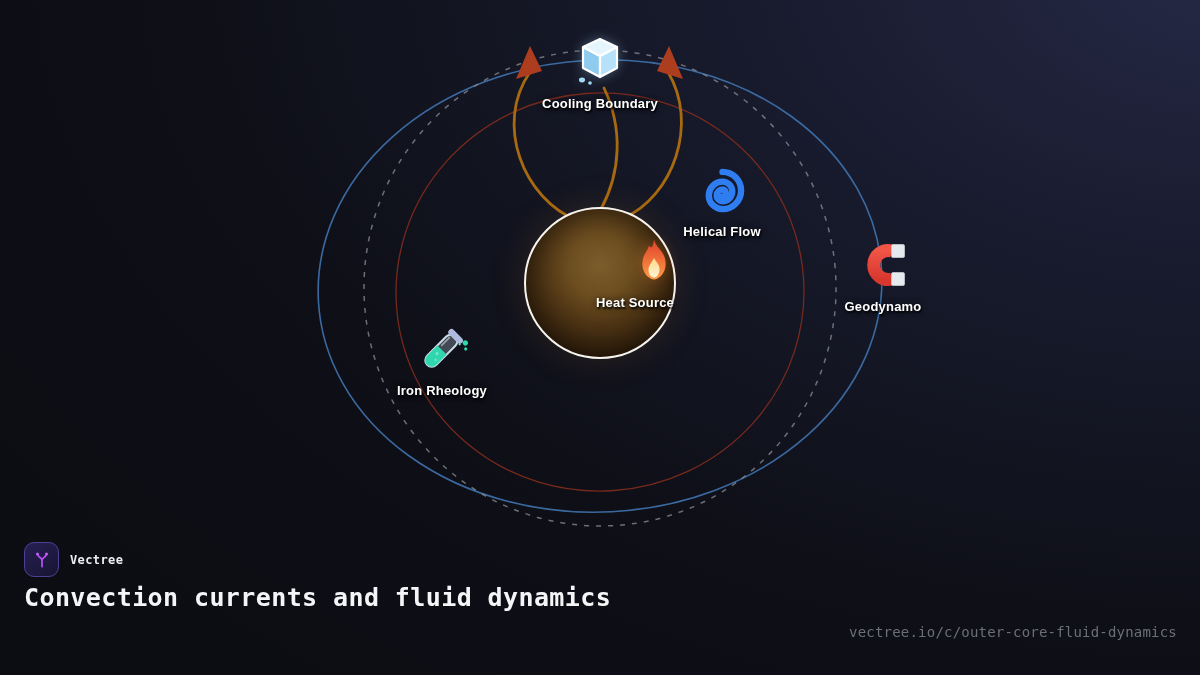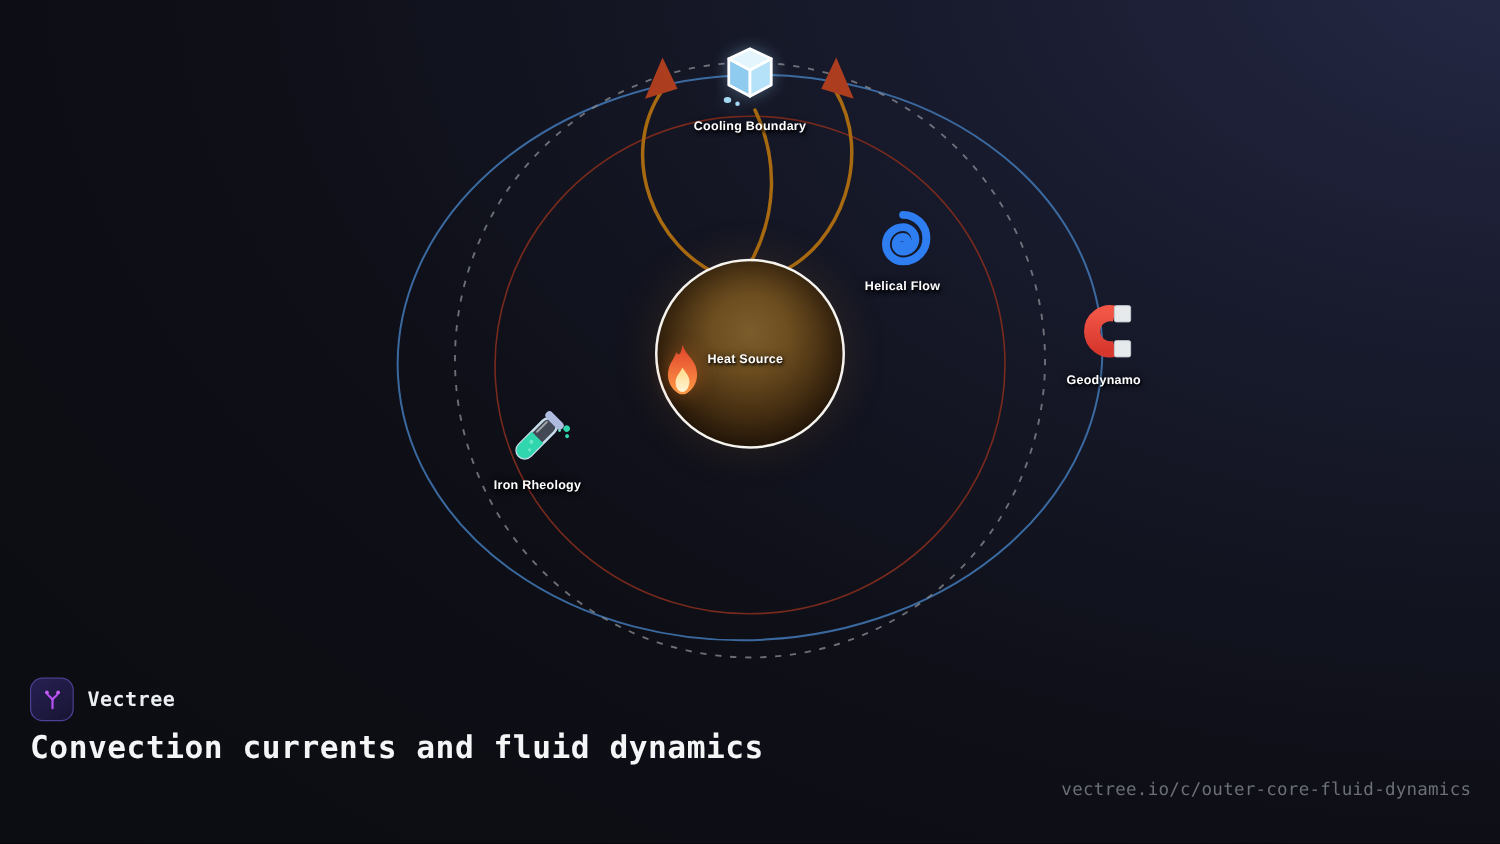--- a/index.html
+++ b/index.html
@@ -6,42 +6,42 @@
   .canvas{
     position:relative;width:1200px;height:675px;overflow:hidden;
     background:
       radial-gradient(150% 170% at 103% -6%, #252946 0%, #181b2d 28%, #0e0f17 58%, #0d0e14 78%, #0b0c10 100%);
     font-family:"Liberation Sans", sans-serif;
   }
   svg{display:block}
   .orbits{position:absolute;left:0;top:0;}
   .node{position:absolute;display:flex;flex-direction:column;align-items:center;}
   .node-label{
-    color:#ffffff;font-weight:bold;font-size:10px;letter-spacing:.2px;
+    color:#ffffff;font-weight:bold;font-size:13px;letter-spacing:.2px;
     text-shadow:1px 2px 2px rgba(0,0,0,.9), 0 0 6px rgba(0,0,0,.7);
     white-space:nowrap;
   }
   .heat-core{
     position:absolute;left:524px;top:207px;width:152px;height:152px;box-sizing:border-box;
     border-radius:50%;border:2px solid #f6f4ef;
     background:radial-gradient(circle at 50% 38%, #7b5c2b 0%, #6d4e20 26%, #4c3314 52%, #2d1c0b 78%, #1d1207 100%);
     box-shadow:0 0 34px rgba(150,95,30,.22), inset 0 0 30px rgba(0,0,0,.45);
-    display:flex;flex-direction:row;align-items:center;
+    display:flex;flex-direction:column;align-items:flex-end;
   }
   .heat-core .flame{margin-top:29px;filter:drop-shadow(0 0 8px rgba(255,120,40,.35));}
   .heat-core .node-label{margin-top:9px;}
   .icon-glow-cool{filter:drop-shadow(0 0 6px rgba(160,220,255,.35));}
   .brand-row{position:absolute;left:24px;top:542px;display:flex;align-items:center;gap:11px;}
   .logo-badge{
     width:35px;height:35px;border-radius:10px;box-sizing:border-box;
     background:linear-gradient(145deg,#262052 0%,#181433 100%);
     border:1.5px solid #4e4096;display:flex;align-items:center;justify-content:center;
   }
   .brand-name{
-    font-family:"DejaVu Sans Mono", monospace;font-weight:bold;font-size:16px;
+    font-family:"DejaVu Sans Mono", monospace;font-weight:bold;font-size:12px;
     color:#eceff2;letter-spacing:.4px;
   }
   .title{
     position:absolute;left:24px;top:581px;
     font-family:"DejaVu Sans Mono", monospace;font-weight:bold;font-size:25px;line-height:33px;
     color:#f4f5f7;letter-spacing:.4px;white-space:nowrap;
   }
   .page-url{
     position:absolute;right:23px;top:624px;
     font-family:"DejaVu Sans Mono", monospace;font-size:14px;color:#6b7077;letter-spacing:.2px;
@@ -112,21 +112,21 @@
   </div>
 
   <div class="node" style="left:632px;top:167px;width:180px;">
     <svg width="47" height="47" viewBox="0 0 48 48">
       <path d="M24 5 A19 19 0 1 1 24 43 A14 14 0 1 1 24 15 A10 10 0 1 1 24 35
                A6 6 0 1 1 24 23 A3.5 3.5 0 1 1 24 30" fill="none" stroke="#2e7ef2" stroke-width="6.5" stroke-linecap="round"></path>
     </svg>
     <div class="node-label" style="margin-top:10px;">Helical Flow</div>
   </div>
 
-  <div class="node" style="left:340px;top:323px;width:180px;">
+  <div class="node" style="left:352px;top:323px;width:180px;">
     <svg width="54" height="54" viewBox="0 0 54 54">
       <g transform="rotate(45 27 27)">
         <rect x="20.5" y="8" width="13" height="40" rx="6.5" fill="rgba(205,228,240,.28)" stroke="#c9dcea" stroke-width="2"></rect>
         <path d="M20.5 27 H33.5 V41.5 A6.5 6.5 0 0 1 27 48 A6.5 6.5 0 0 1 20.5 41.5 Z" fill="#2fd6ae"></path>
         <circle cx="26" cy="33" r="1.6" fill="#6fe8c9"></circle>
         <circle cx="29.5" cy="38.5" r="1.2" fill="#6fe8c9"></circle>
         <line x1="23.5" y1="13" x2="23.5" y2="24" stroke="rgba(255,255,255,.5)" stroke-width="1.5" stroke-linecap="round"></line>
         <rect x="18" y="4.5" width="18" height="6.5" rx="3.2" fill="#aebbdf"></rect>
         <circle cx="38.5" cy="5.5" r="2.6" fill="#2fd6ae"></circle>
         <circle cx="43" cy="9.5" r="1.6" fill="#2fd6ae"></circle>

